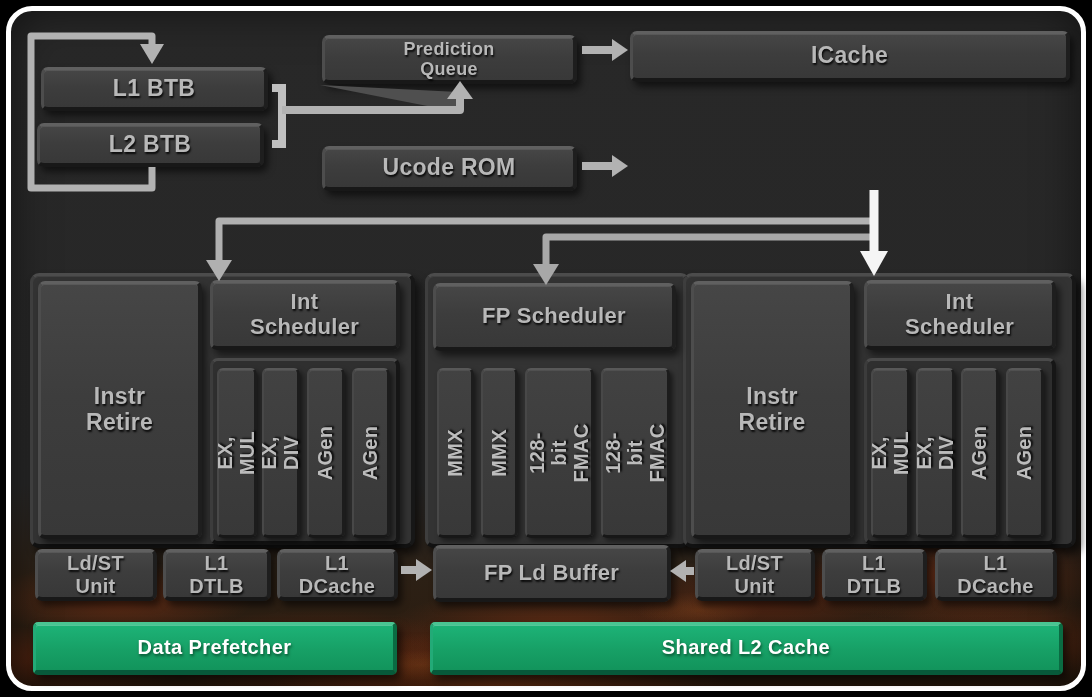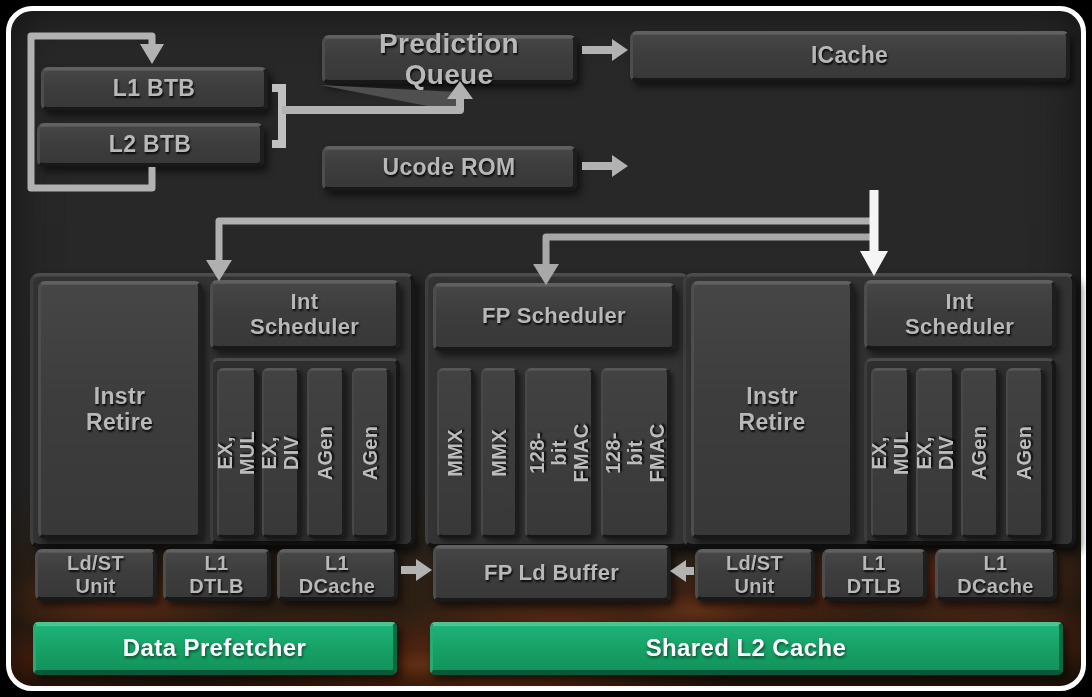--- a/index.html
+++ b/index.html
@@ -64,42 +64,42 @@
     box-shadow:3px 3px 5px rgba(0,0,0,.5), inset 0 1px 0 rgba(255,255,255,.08);
     color:#bcbcbc; font-weight:bold; font-size:20px;
   }
   .pipe .rot {
     transform:rotate(-90deg); white-space:pre-line; text-align:center;
     line-height:1.1; letter-spacing:.3px; text-shadow:1px 2px 2px rgba(0,0,0,.85);
   }
 
   .greenbar {
     position:absolute; display:flex; align-items:center; justify-content:center;
-    color:#fff; font-weight:bold; font-size:24px; letter-spacing:.4px;
+    color:#fff; font-weight:bold; font-size:20px; letter-spacing:.4px;
     background:linear-gradient(180deg,#1db377 0%,#17a066 55%,#12945c 100%);
     border-style:solid; border-width:3px 4px 5px 3px;
     border-color:#49c592 #0a6b42 #07593a #23aa77;
     border-radius:5px;
     box-shadow:4px 5px 8px rgba(0,0,0,.6), inset 0 1px 0 rgba(255,255,255,.25);
     text-shadow:1px 2px 3px rgba(0,30,15,.6);
   }
 
   svg.arrows { position:absolute; left:0; top:0; z-index:30; pointer-events:none; }
   .lvl1 { z-index:10; } .lvl2 { z-index:20; }
 </style>
 </head>
 <body>
 
 <div id="scene">
 
   <div class="frame"></div>
 
   <div class="box lvl2" style="left:41px;top:67px;width:227px;height:44px;">L1 BTB</div>
   <div class="box lvl2" style="left:37px;top:123px;width:227px;height:44px;">L2 BTB</div>
-  <div class="box lvl2" style="left:322px;top:35px;width:255px;height:49px;font-size:28px;">Prediction
+  <div class="box lvl2" style="left:322px;top:35px;width:255px;height:49px;font-size:18px;">Prediction
 Queue</div>
   <div class="box lvl2" style="left:322px;top:146px;width:255px;height:45px;">Ucode ROM</div>
   <div class="box lvl2" style="left:630px;top:31px;width:440px;height:51px;">ICache</div>
 
   <div class="cluster lvl1" style="left:30px;top:273px;width:385px;height:275px;"></div>
   <div class="box lvl2" style="left:38px;top:281px;width:164px;height:258px;">Instr
 Retire</div>
   <div class="box lvl2" style="left:210px;top:280px;width:190px;height:70px;font-size:22px;">Int
 Scheduler</div>
   <div class="pipesbox lvl2" style="left:210px;top:358px;width:190px;height:187px;"></div>

